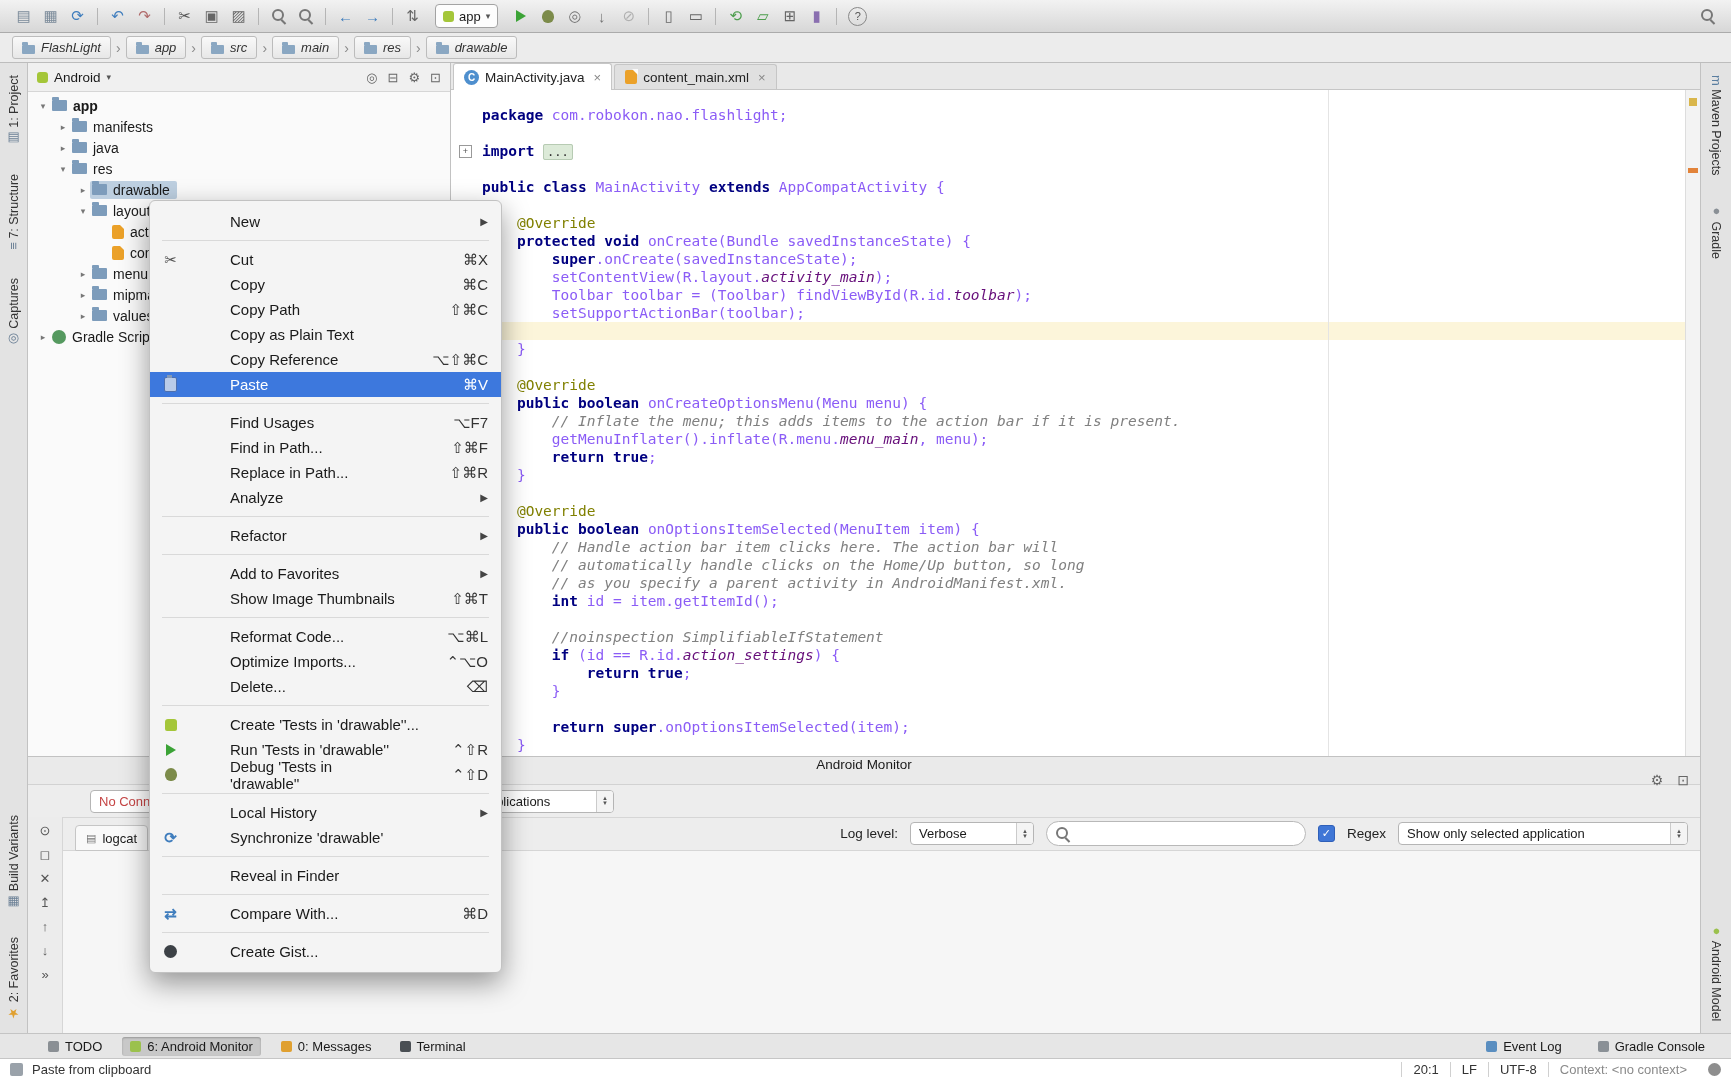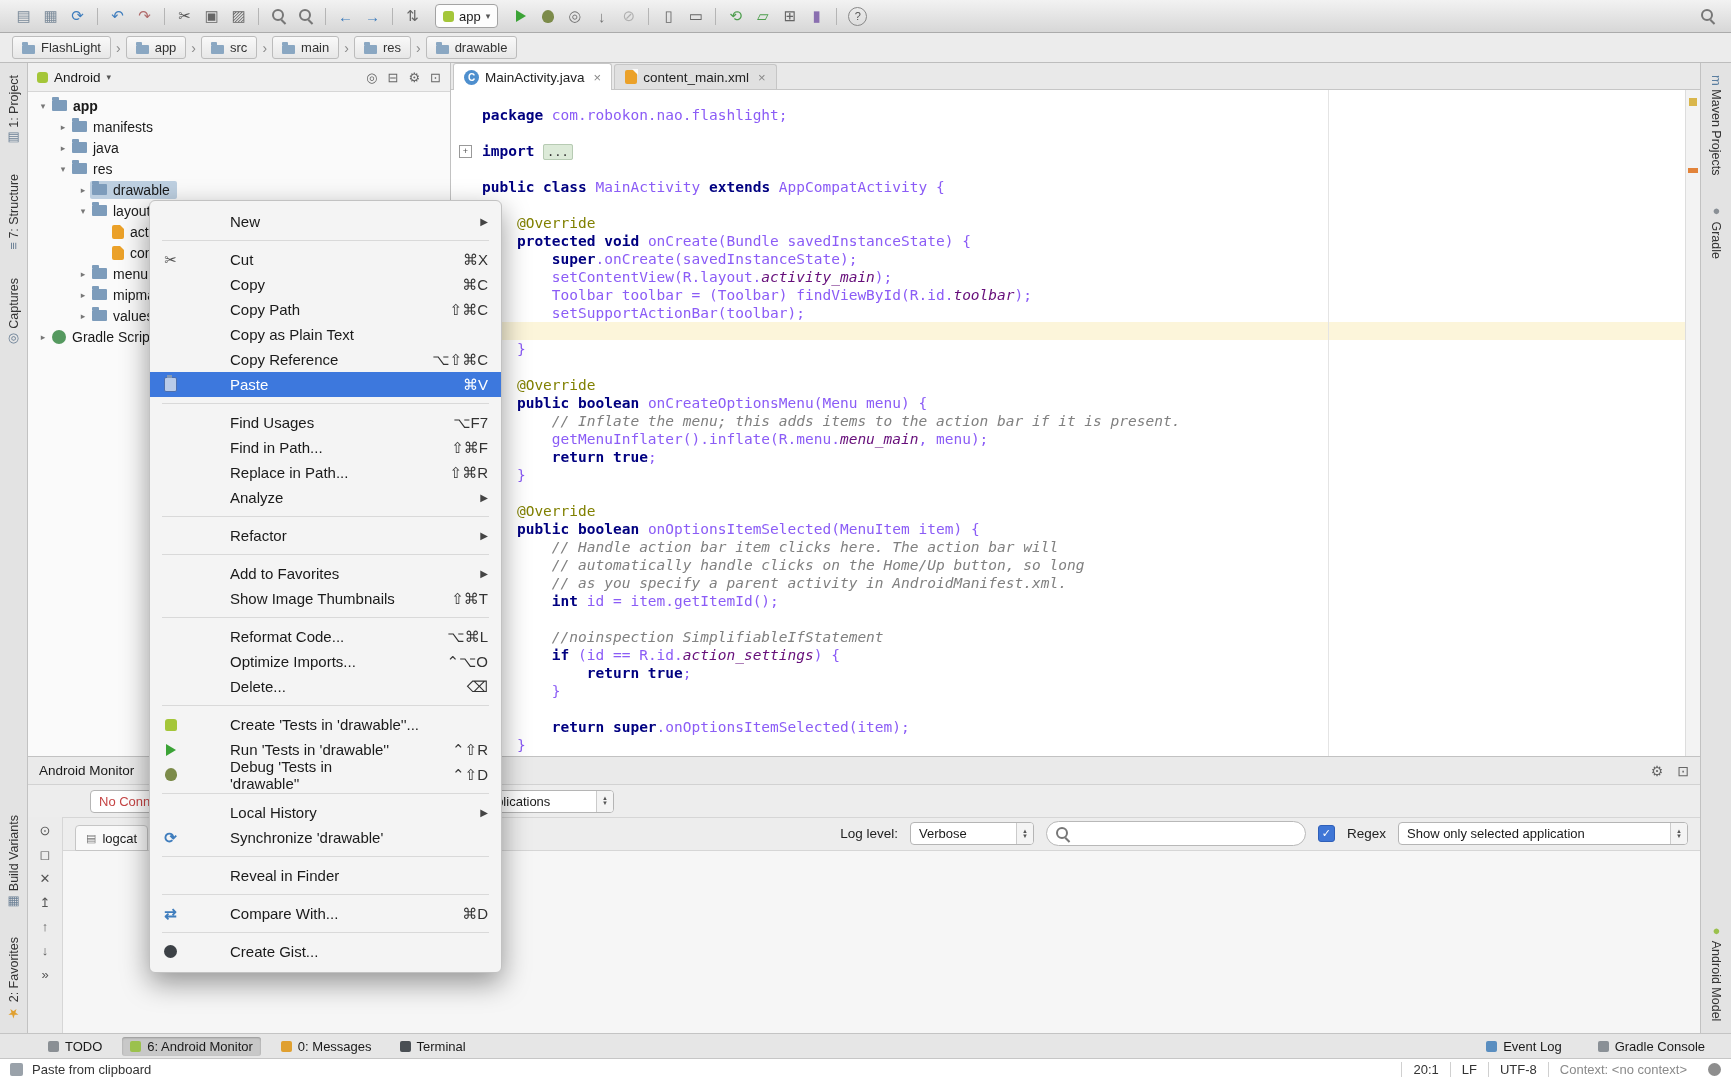--- a/index.html
+++ b/index.html
@@ -19,21 +19,21 @@
   .caret{font-size:9px;color:#555;}
   #toolbar .right{margin-left:auto;display:flex;align-items:center;gap:16px;padding-right:6px;}
   .mag{position:relative;width:14px;height:14px;display:inline-block;}
   .mag::before{content:"";position:absolute;left:0;top:0;width:8px;height:8px;border:2px solid #777;border-radius:50%;}
   .mag::after{content:"";position:absolute;left:10px;top:10px;width:6px;height:2px;background:#777;
     transform:rotate(45deg);transform-origin:0 0;}
   
   #crumbs{position:absolute;left:0;top:33px;width:100%;height:30px;box-sizing:border-box;background:#ececec;
     border-bottom:1px solid #bdbdbd;display:flex;align-items:center;padding:0 12px;font-size:13px;color:#333;}
   .crumb{display:flex;align-items:center;gap:6px;border:1px solid #bcbcbc;background:linear-gradient(#f9f9f9,#e7e7e7);
-    border-radius:3px;padding:0 9px;height:21px;}
+    border-radius:3px;padding:0 9px;height:21px;font-style:italic;}
   .crumb-sep{margin:0 5px;color:#8a8a8a;font-size:14px;}
   .cfold{position:relative;width:13px;height:9px;background:#8aa7c2;border-radius:1px;margin-top:3px;display:inline-block;}
   .cfold::before{content:"";position:absolute;top:-3px;left:0;width:6px;height:3px;background:#8aa7c2;border-radius:1px 1px 0 0;}
   
   .stripe{position:absolute;top:63px;bottom:47px;background:#e3e3e3;display:flex;flex-direction:column;
     align-items:center;justify-content:space-between;padding:12px 0;box-sizing:border-box;font-size:12.5px;color:#333;}
   #left-stripe{left:0;width:28px;border-right:1px solid #c2c2c2;}
   #right-stripe{left:1700px;width:31px;border-left:1px solid #c2c2c2;}
   .vgroup{display:flex;flex-direction:column;gap:28px;align-items:center;}
   .vlabel{writing-mode:vertical-rl;transform:rotate(180deg);white-space:nowrap;}
@@ -75,21 +75,21 @@
   .pl{color:#8b5cf6;}
   .fold{background:#dcead8;border:1px solid #b7cbb3;border-radius:2px;padding:0 3px;color:#333;font-size:12px;}
   .fplus{position:absolute;left:8px;top:82px;width:11px;height:11px;border:1px solid #999;background:#fff;
     font-size:9px;line-height:10px;text-align:center;color:#555;}
   .guide{position:absolute;left:877px;top:27px;bottom:0;width:1px;background:#e4e4e4;}
   .scroll{position:absolute;right:0;top:27px;bottom:0;width:14px;background:#f3f3f3;border-left:1px solid #ddd;}
   .sb-warn{position:absolute;right:3px;top:8px;width:8px;height:8px;background:#d9b64b;}
   .sb-mark{position:absolute;right:2px;top:78px;width:10px;height:5px;background:#e2833a;}
   
   #monitor{position:absolute;left:28px;right:31px;top:756px;height:277px;background:#ededed;border-top:1px solid #c2c2c2;box-sizing:border-box;}
-  .mon-header{height:27px;display:flex;align-items:center;padding:0 11px;font-size:13.5px;background:#eaeaea;border-bottom:1px solid #d2d2d2;}
+  .mon-header{height:27px;display:flex;align-items:center;padding:0 11px;font-size:13.5px;background:#eaeaea;border-bottom:1px solid #d2d2d2;flex-direction:column;}
   .mon-header .hr{margin-left:auto;display:flex;gap:14px;color:#666;font-size:14px;}
   .mon-devices{height:32px;display:flex;align-items:center;gap:16px;padding-left:62px;border-bottom:1px solid #d6d6d6;}
   .combo{height:23px;background:#fff;border:1px solid #b5b5b5;border-radius:4px;display:flex;align-items:center;
     font-size:13px;padding-left:8px;box-sizing:border-box;overflow:hidden;white-space:nowrap;}
   .combo .stp{margin-left:auto;align-self:stretch;width:16px;border-left:1px solid #cbcbcb;background:#f4f4f4;
     display:flex;flex-direction:column;align-items:center;justify-content:center;font-size:6px;color:#555;line-height:5px;}
   .red{color:var(--warn-red);}
   .mon-body{position:absolute;top:60px;left:0;right:0;bottom:0;display:flex;}
   .mon-strip{width:34px;background:#ececec;border-right:1px solid #d6d6d6;display:flex;flex-direction:column;
     align-items:center;padding-top:6px;gap:9px;color:#555;font-size:13px;}

